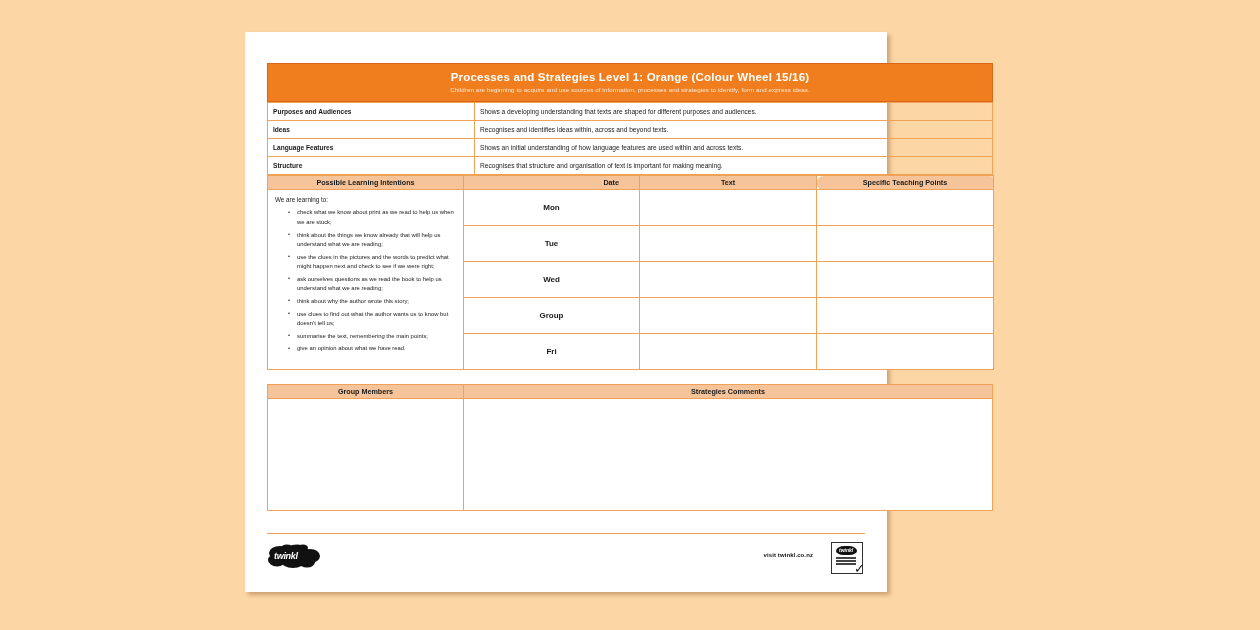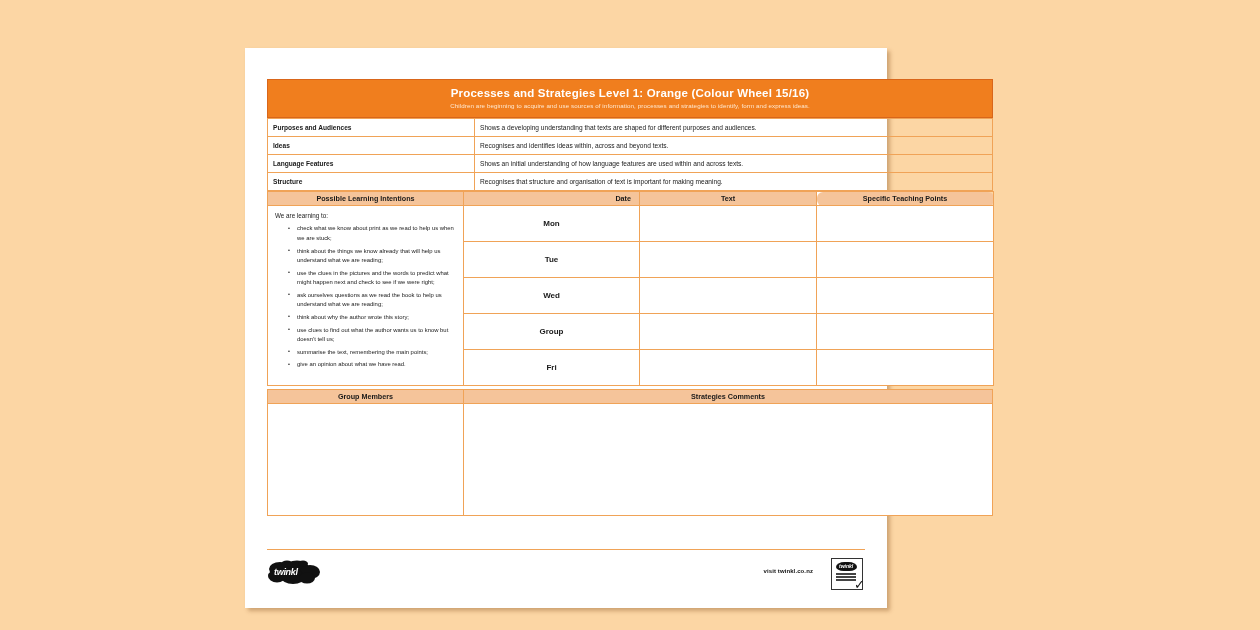--- a/index.html
+++ b/index.html
@@ -9,21 +9,21 @@
   body {
     width: 1260px;
     height: 630px;
     background: #fcd6a4;
     font-family: "Liberation Sans", sans-serif;
     overflow: hidden;
   }
   .page {
     position: absolute;
     left: 245px;
-    top: 48px;
+    top: 32px;
     width: 642px;
     height: 560px;
     background: #ffffff;
     box-shadow: 3px 3px 4px rgba(120, 70, 20, 0.35);
     box-sizing: border-box;
   }
   .sheet {
     position: absolute;
     left: 22px;
     top: 31px;
@@ -83,21 +83,21 @@
   .grid td, .grid th {
     border: 1px solid #f0a357;
     box-sizing: border-box;
   }
   .grid th {
     background: #f5c49a;
     font-size: 7.2px;
     font-weight: bold;
     color: #1a1a1a;
     height: 14px;
-    padding: 2px 8px;
+    padding: 2px 20px;
     text-align: center;
   }
   th.col-intentions { width: 196px; }
   th.col-date { width: 176px; text-align: right; }
   th.col-text { width: 177px; }
   th.col-points { width: 177px; border-radius: 6px; }
 
   .intentions-cell {
     vertical-align: top;
     padding: 6px 6px 6px 7px;
@@ -138,21 +138,21 @@
     vertical-align: middle;
     margin-top: 48px;
   }
   .blank-cell { background: #ffffff; }
 
   
   .bottom {
     border-collapse: collapse;
     width: 100%;
     table-layout: fixed;
-    margin-top: 3px;
+    margin-top: 14px;
     padding-left: 8px;
   }
   .bottom th {
     background: #f5c49a;
     border: 1px solid #f0a357;
     font-size: 7.2px;
     font-weight: bold;
     color: #1a1a1a;
     height: 14px;
     text-align: center;

